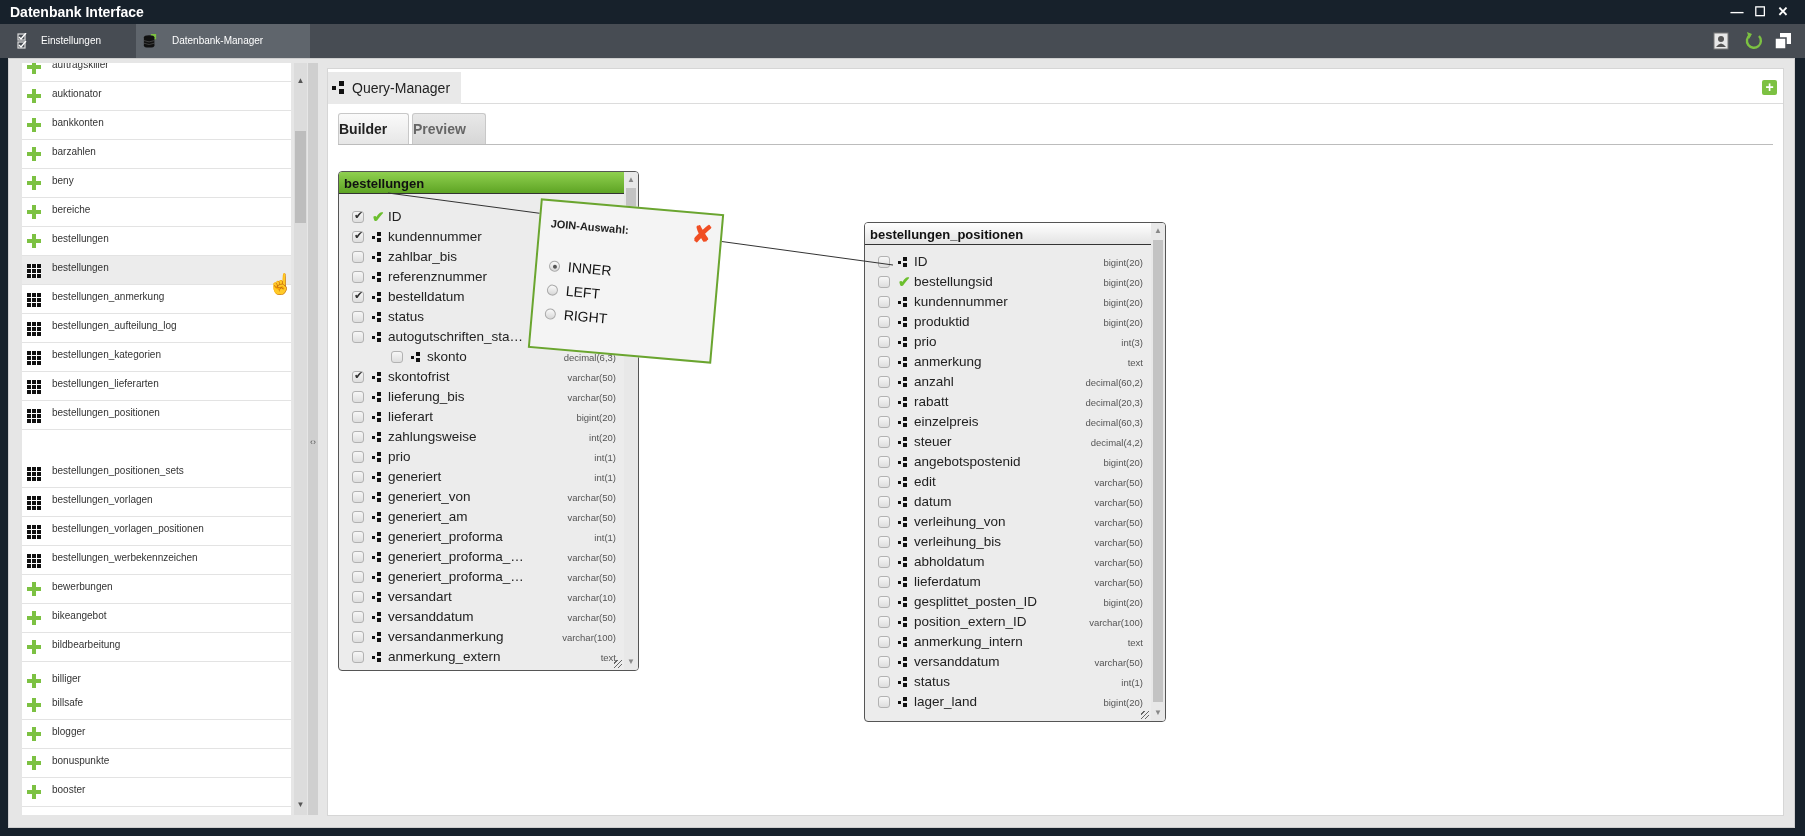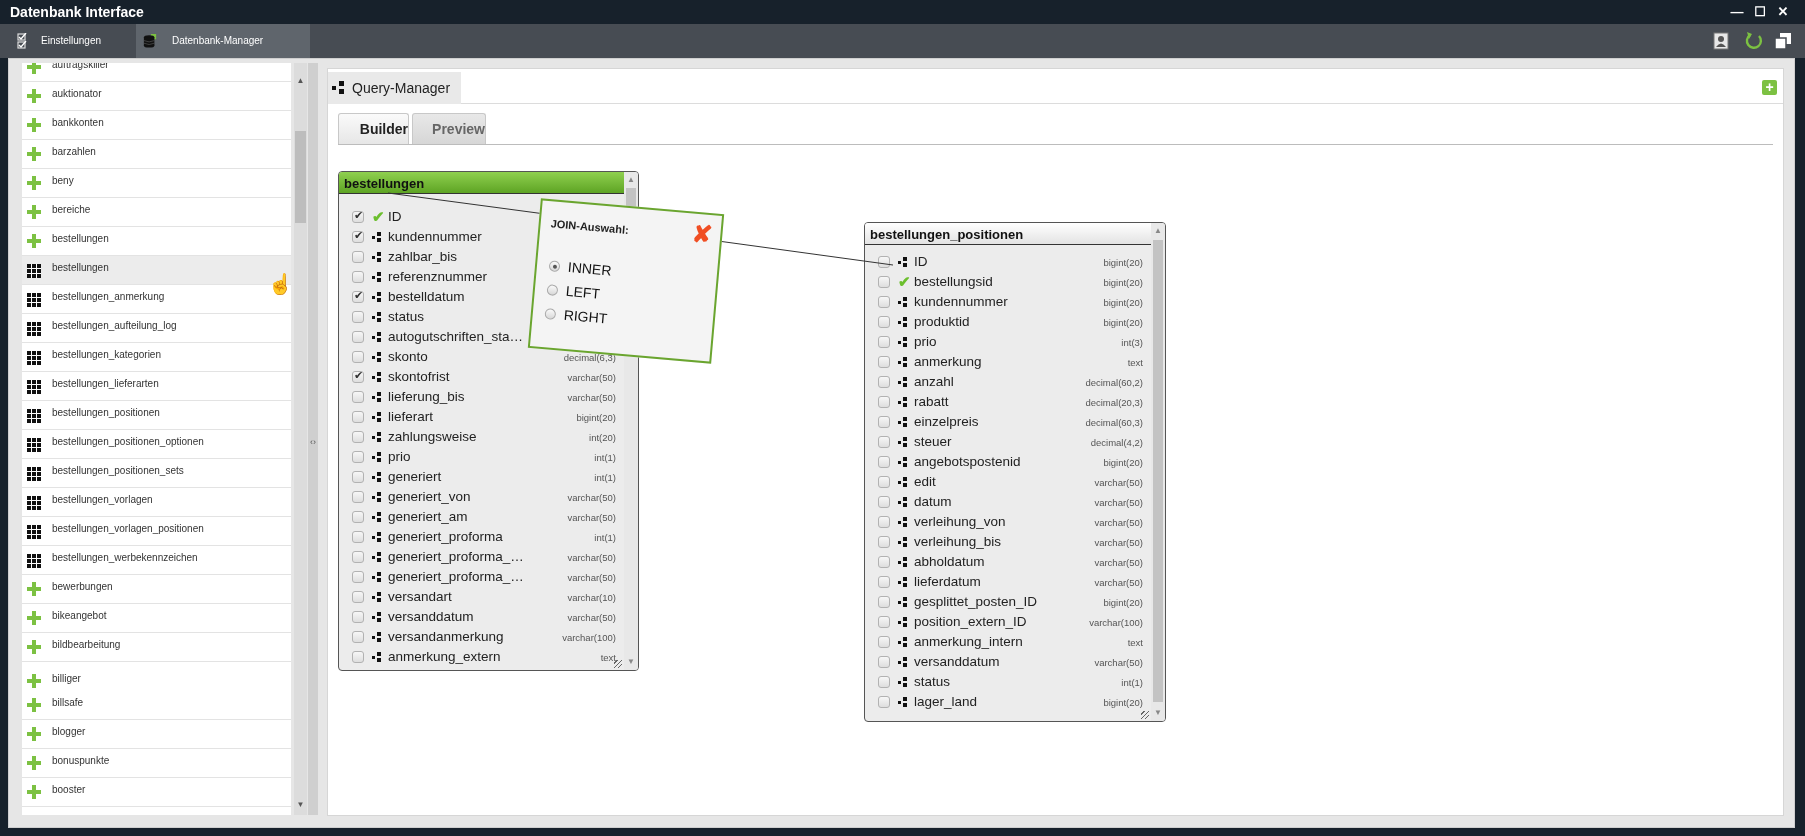--- a/index.html
+++ b/index.html
@@ -33,21 +33,21 @@
   .sb-arrow { position: absolute; left: 294px; width: 13px; height: 12px; font-size: 8px; color: #555; text-align: center; line-height: 12px; }
   #splitter { position: absolute; left: 308px; top: 63px; width: 10px; height: 752px; background: #cfcfcf; }
   #splitter-handle { position: absolute; left: 309px; top: 437px; width: 8px; height: 10px; font-size: 9px; color: #555; line-height: 10px; text-align: center; }
   #main { position: absolute; left: 327px; top: 68px; width: 1457px; height: 748px; background: #fff; border: 1px solid #d6d6d6; }
   #qm-head { position: absolute; left: 328px; top: 72px; width: 1455px; height: 32px; border-bottom: 1px solid #dcdcdc; background: #fff; }
   #qm-tab { position: absolute; left: 328px; top: 72px; width: 133px; height: 32px; background: #e9e9e9; font-size: 14px; color: #222; }
   #qm-tab .lbl { position: absolute; left: 24px; top: 8px; }
   .qicon { position: absolute; width: 14px; height: 14px; }
   .qicon i { position: absolute; background: #111; display: block; }
   #add-btn { position: absolute; left: 1762px; top: 80px; width: 15px; height: 15px; background: #7cc142; border-radius: 2px; color: #fff; font-weight: bold; font-size: 14px; line-height: 15px; text-align: center; }
-  .subtab { position: absolute; top: 113px; height: 32px; border: 1px solid #c8c8c8; border-bottom: none; border-radius: 3px 3px 0 0; font-size: 14px; font-weight: bold; text-align: right; line-height: 30px; }
+  .subtab { position: absolute; top: 113px; height: 32px; border: 1px solid #c8c8c8; border-bottom: none; border-radius: 3px 3px 0 0; font-size: 14px; font-weight: bold; text-align: left; line-height: 30px; }
   #tab-builder { left: 338px; width: 71px; background: linear-gradient(#fafafa,#e6e6e6); color: #222; }
   #tab-preview { left: 412px; width: 74px; background: linear-gradient(#e8e8e8,#d6d6d6); color: #666; }
   #tabline { position: absolute; left: 338px; top: 144px; width: 1435px; height: 1px; background: #bcbcbc; }
   .tbl { position: absolute; background: #ececec; border: 1px solid #555; border-radius: 4px; overflow: hidden; }
   .tbl .hd { position: absolute; left: 0; top: 0; right: 14px; height: 22px; font-weight: bold; font-size: 13px; color: #111; padding: 4px 5px; border-bottom: 1px solid #333; }
   .tbl .hd.green { background: linear-gradient(#8fd04f, #5ea424); }
   .tbl .hd.gray { background: linear-gradient(#ffffff, #e3e3e3); }
   .tbl .vs { position: absolute; right: 0; top: 0; width: 14px; bottom: 0; background: #e8e8e8; }
   .tbl .vs .thumb { position: absolute; left: 2px; width: 10px; background: #c3c3c3; }
   .tbl .vs .up, .tbl .vs .dn { position: absolute; left: 0; width: 14px; height: 12px; font-size: 8px; color: #888; text-align: center; line-height: 12px; }
@@ -163,24 +163,20 @@
       <span class="lbl">bestellungen_kategorien</span>
     </div>
   <div class="srow" style="top:309px;">
       <span class="grid"></span>
       <span class="lbl">bestellungen_lieferarten</span>
     </div>
   <div class="srow" style="top:338px;">
       <span class="grid"></span>
       <span class="lbl">bestellungen_positionen</span>
     </div>
-  <div class="srow" style="top:367px;">
-      <span class="grid"></span>
-      <span class="lbl">bestellungen_positionen_optionen</span>
-    </div>
   <div class="srow" style="top:396px;">
       <span class="grid"></span>
       <span class="lbl">bestellungen_positionen_sets</span>
     </div>
   <div class="srow" style="top:425px;">
       <span class="grid"></span>
       <span class="lbl">bestellungen_vorlagen</span>
     </div>
   <div class="srow" style="top:454px;">
       <span class="grid"></span>
@@ -314,21 +310,21 @@
       <div class="frow" style="top: 155px;">
         <span class="cb"></span>
         <span class="fi">
           <i style="left:0;top:4px;width:3px;height:3px;"></i>
           <i style="left:5px;top:0;width:4px;height:4px;"></i>
           <i style="left:5px;top:6px;width:4px;height:4px;"></i>
         </span>
         <span class="nm">autogutschriften_sta…</span>
         <span class="ty"></span>
       </div>
-      <div class="frow" style="top: 175px;">
+      <div class="frow" style="top: 175px; margin-left: 39px;">
         <span class="cb"></span>
         <span class="fi">
           <i style="left:0;top:4px;width:3px;height:3px;"></i>
           <i style="left:5px;top:0;width:4px;height:4px;"></i>
           <i style="left:5px;top:6px;width:4px;height:4px;"></i>
         </span>
         <span class="nm">skonto</span>
         <span class="ty">decimal(6,3)</span>
       </div>
       <div class="frow" style="top: 195px;">

